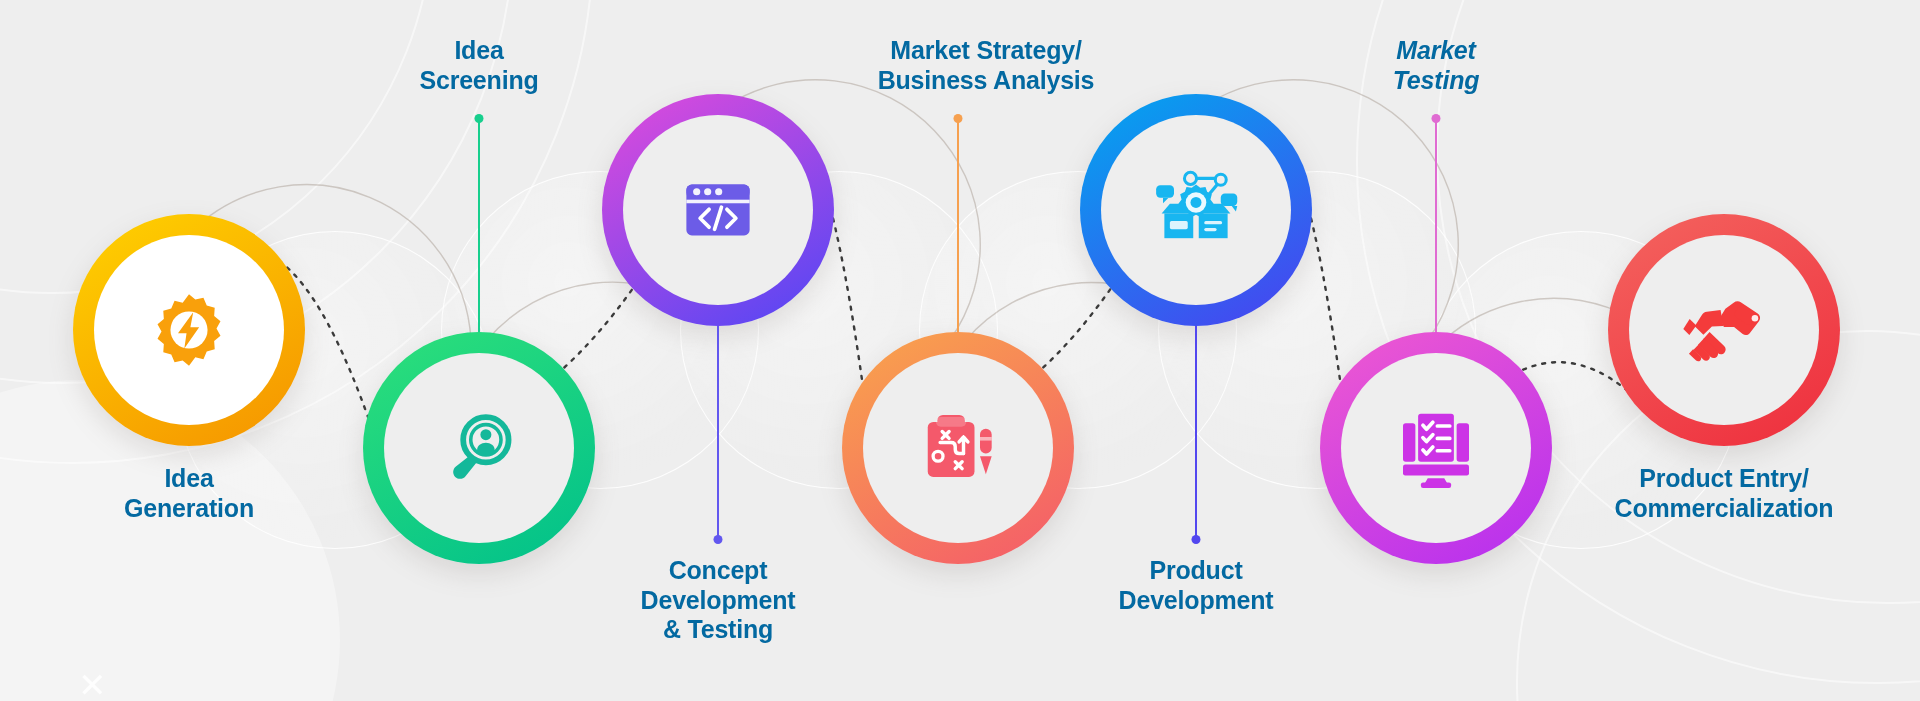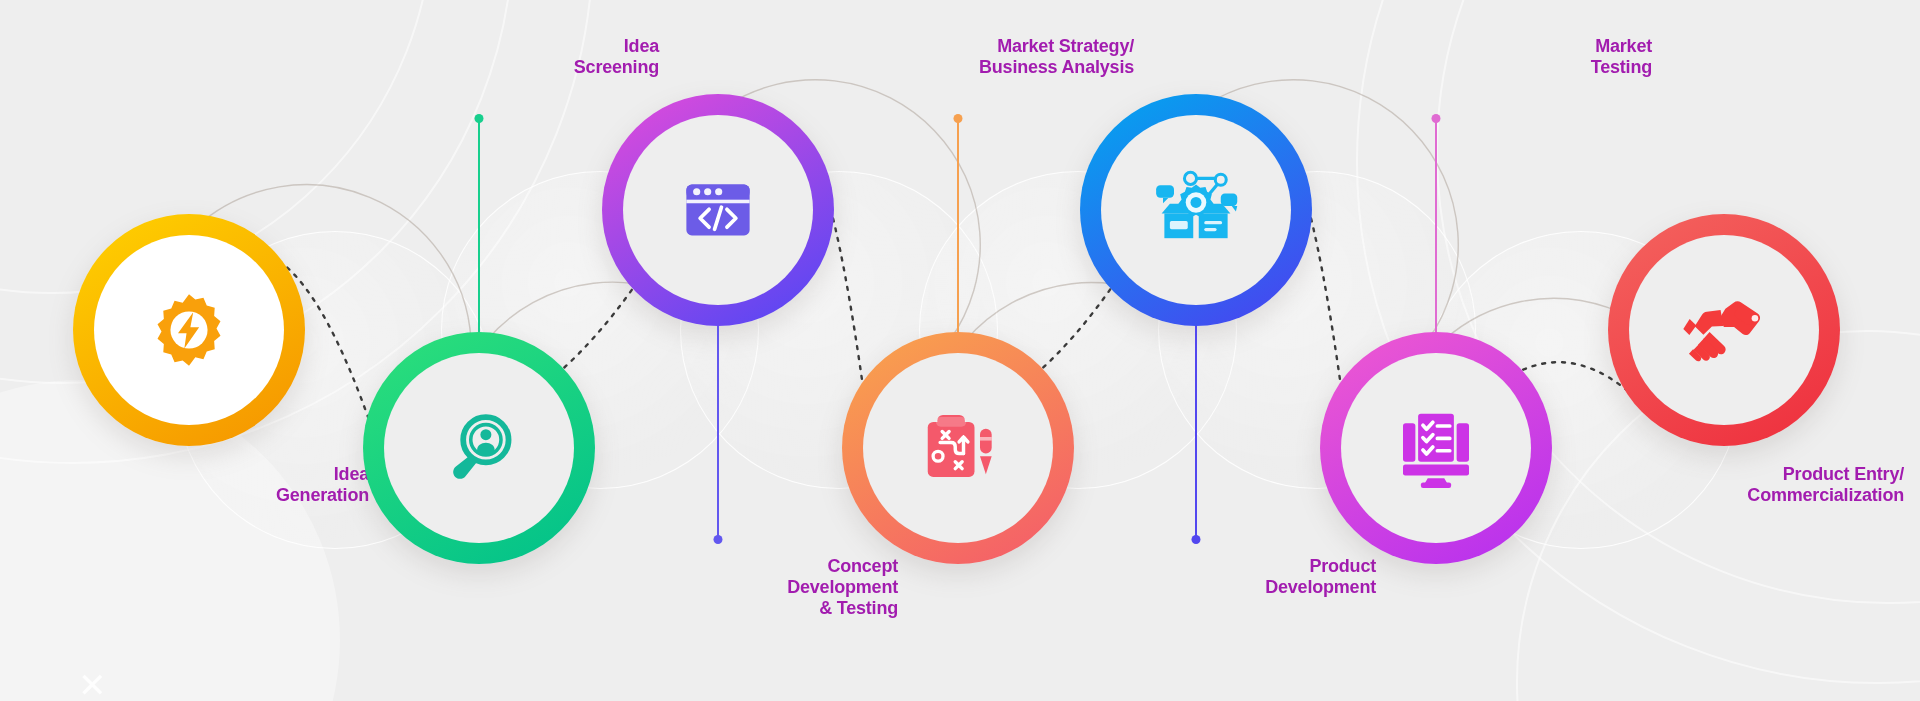--- a/index.html
+++ b/index.html
@@ -41,23 +41,23 @@
   }
   .ring .icon{display:block;}
 
   
   .stem{position:absolute;width:2px;}
   .stem .dot{
     position:absolute;left:50%;transform:translateX(-50%);
     width:9px;height:9px;border-radius:50%;
   }
   .label{
-    position:absolute;color:#a21caf;
-    font-size:18px;font-weight:700;line-height:1.18;
-    letter-spacing:-.2px;text-align:right;white-space:pre-line;
+    position:absolute;color:#0369a1;
+    font-size:25px;font-weight:700;line-height:1.18;
+    letter-spacing:-.2px;text-align:center;white-space:pre-line;
   }
 
   
   .connectors{position:absolute;inset:0;}
 </style>
 </head>
 <body>
 
 <div id="stage">
 
@@ -162,21 +162,21 @@
         <path d="M20.5 20l5 5M25.5 20l-5 5M30 42l5 5M35 42l-5 5" stroke="#ffffff" stroke-width="2.5" stroke-linecap="round"></path>
         <rect x="48" y="18" width="8.5" height="18" rx="4.2" fill="#f4596b"></rect>
         <path fill="#f4596b" d="M48 38h8.5l-4.25 13L48 38z"></path>
         <rect x="48" y="24" width="8.5" height="2.6" fill="#ffffff" opacity=".55"></rect>
       </svg>
           </div>
         </div>
         <div class="stem" style="background: rgb(246, 160, 79); left: 957px; top: 118px; height: 214px;">
           <div class="dot" style="background: rgb(246, 160, 79); top: -4px;"></div>
         </div>
-        <div class="label" style="width: 360px; left: 774px; top: 36px;">Market Strategy/
+        <div class="label" style="width: 360px; left: 806px; top: 36px;">Market Strategy/
 Business Analysis</div>
       </div>
       <div class="node">
         <div class="ring" style="left: 1080px; top: 94px; height: 232px; width: 232px; background: linear-gradient(150deg, rgb(0, 168, 239) 0%, rgb(75, 63, 240) 100%);">
           <div class="inner" style="height: 190px; width: 190px; background: rgb(238, 238, 238);">
             <svg class="icon" width="88" height="88" viewBox="0 0 64 64" fill="none">
         <path fill="#18b6f0" d="M7 34.5l6-7h38l6 7H7z"></path>
         <rect x="9" y="34.5" width="21" height="18" fill="#18b6f0"></rect>
         <rect x="34" y="34.5" width="21" height="18" fill="#18b6f0"></rect>
         <rect x="13" y="40" width="13" height="6" rx="1.2" fill="#ffffff" opacity=".85"></rect>
@@ -212,21 +212,21 @@
         <path fill="#cc33e6" d="M26 54h12l3 5H23l3-5z"></path>
         <rect x="21" y="57" width="22" height="4" rx="1.6" fill="#cc33e6"></rect>
         <path d="M22.5 15.5l2.6 2.8 4.6-5M22.5 24.5l2.6 2.8 4.6-5M22.5 33.5l2.6 2.8 4.6-5" stroke="#ffffff" stroke-width="2.7" stroke-linecap="round" stroke-linejoin="round" fill="none"></path>
         <path d="M33 16h9M33 25h9M33 34h9" stroke="#ffffff" stroke-width="2.7" stroke-linecap="round"></path>
       </svg>
           </div>
         </div>
         <div class="stem" style="background: rgb(224, 107, 210); left: 1435px; top: 118px; height: 214px;">
           <div class="dot" style="background: rgb(224, 107, 210); top: -4px;"></div>
         </div>
-        <div class="label" style="width: 360px; left: 1292px; top: 36px;">Market
+        <div class="label" style="width: 360px; left: 1256px; top: 36px; font-style: italic;">Market
 Testing</div>
       </div>
       <div class="node">
         <div class="ring" style="left: 1608px; top: 214px; height: 232px; width: 232px; background: linear-gradient(150deg, rgb(244, 100, 95) 0%, rgb(238, 45, 60) 100%);">
           <div class="inner" style="height: 190px; width: 190px; background: rgb(238, 238, 238);">
             <svg class="icon" width="88" height="88" viewBox="0 0 64 64" fill="none">
         <path fill="#f43b3b" d="M33 16.5l6-4.4c1.6-1.2 3.6-1.4 5.2-.3l12.3 8.2c1.9 1.3 2.3 3.9.9 5.7l-6.7 8.6c-1.2 1.6-3.5 1.9-5.1.6l-6.3-5.1-7.4.1-3-6.6 4.1-6.8z"></path>
         <rect x="44" y="13" width="15" height="10" rx="3.2" transform="rotate(33 44 13)" fill="#f43b3b"></rect>
         <circle cx="54.5" cy="23.5" r="2.4" fill="#ffffff" opacity=".9"></circle>
         <path fill="#f43b3b" d="M29.5 17.5l-10 1.2c-1.5.2-2.8 1-3.6 2.3l-5.2 8.3 6.3 6.1 6.2-6 8.3-.3-2-11.6z"></path>

